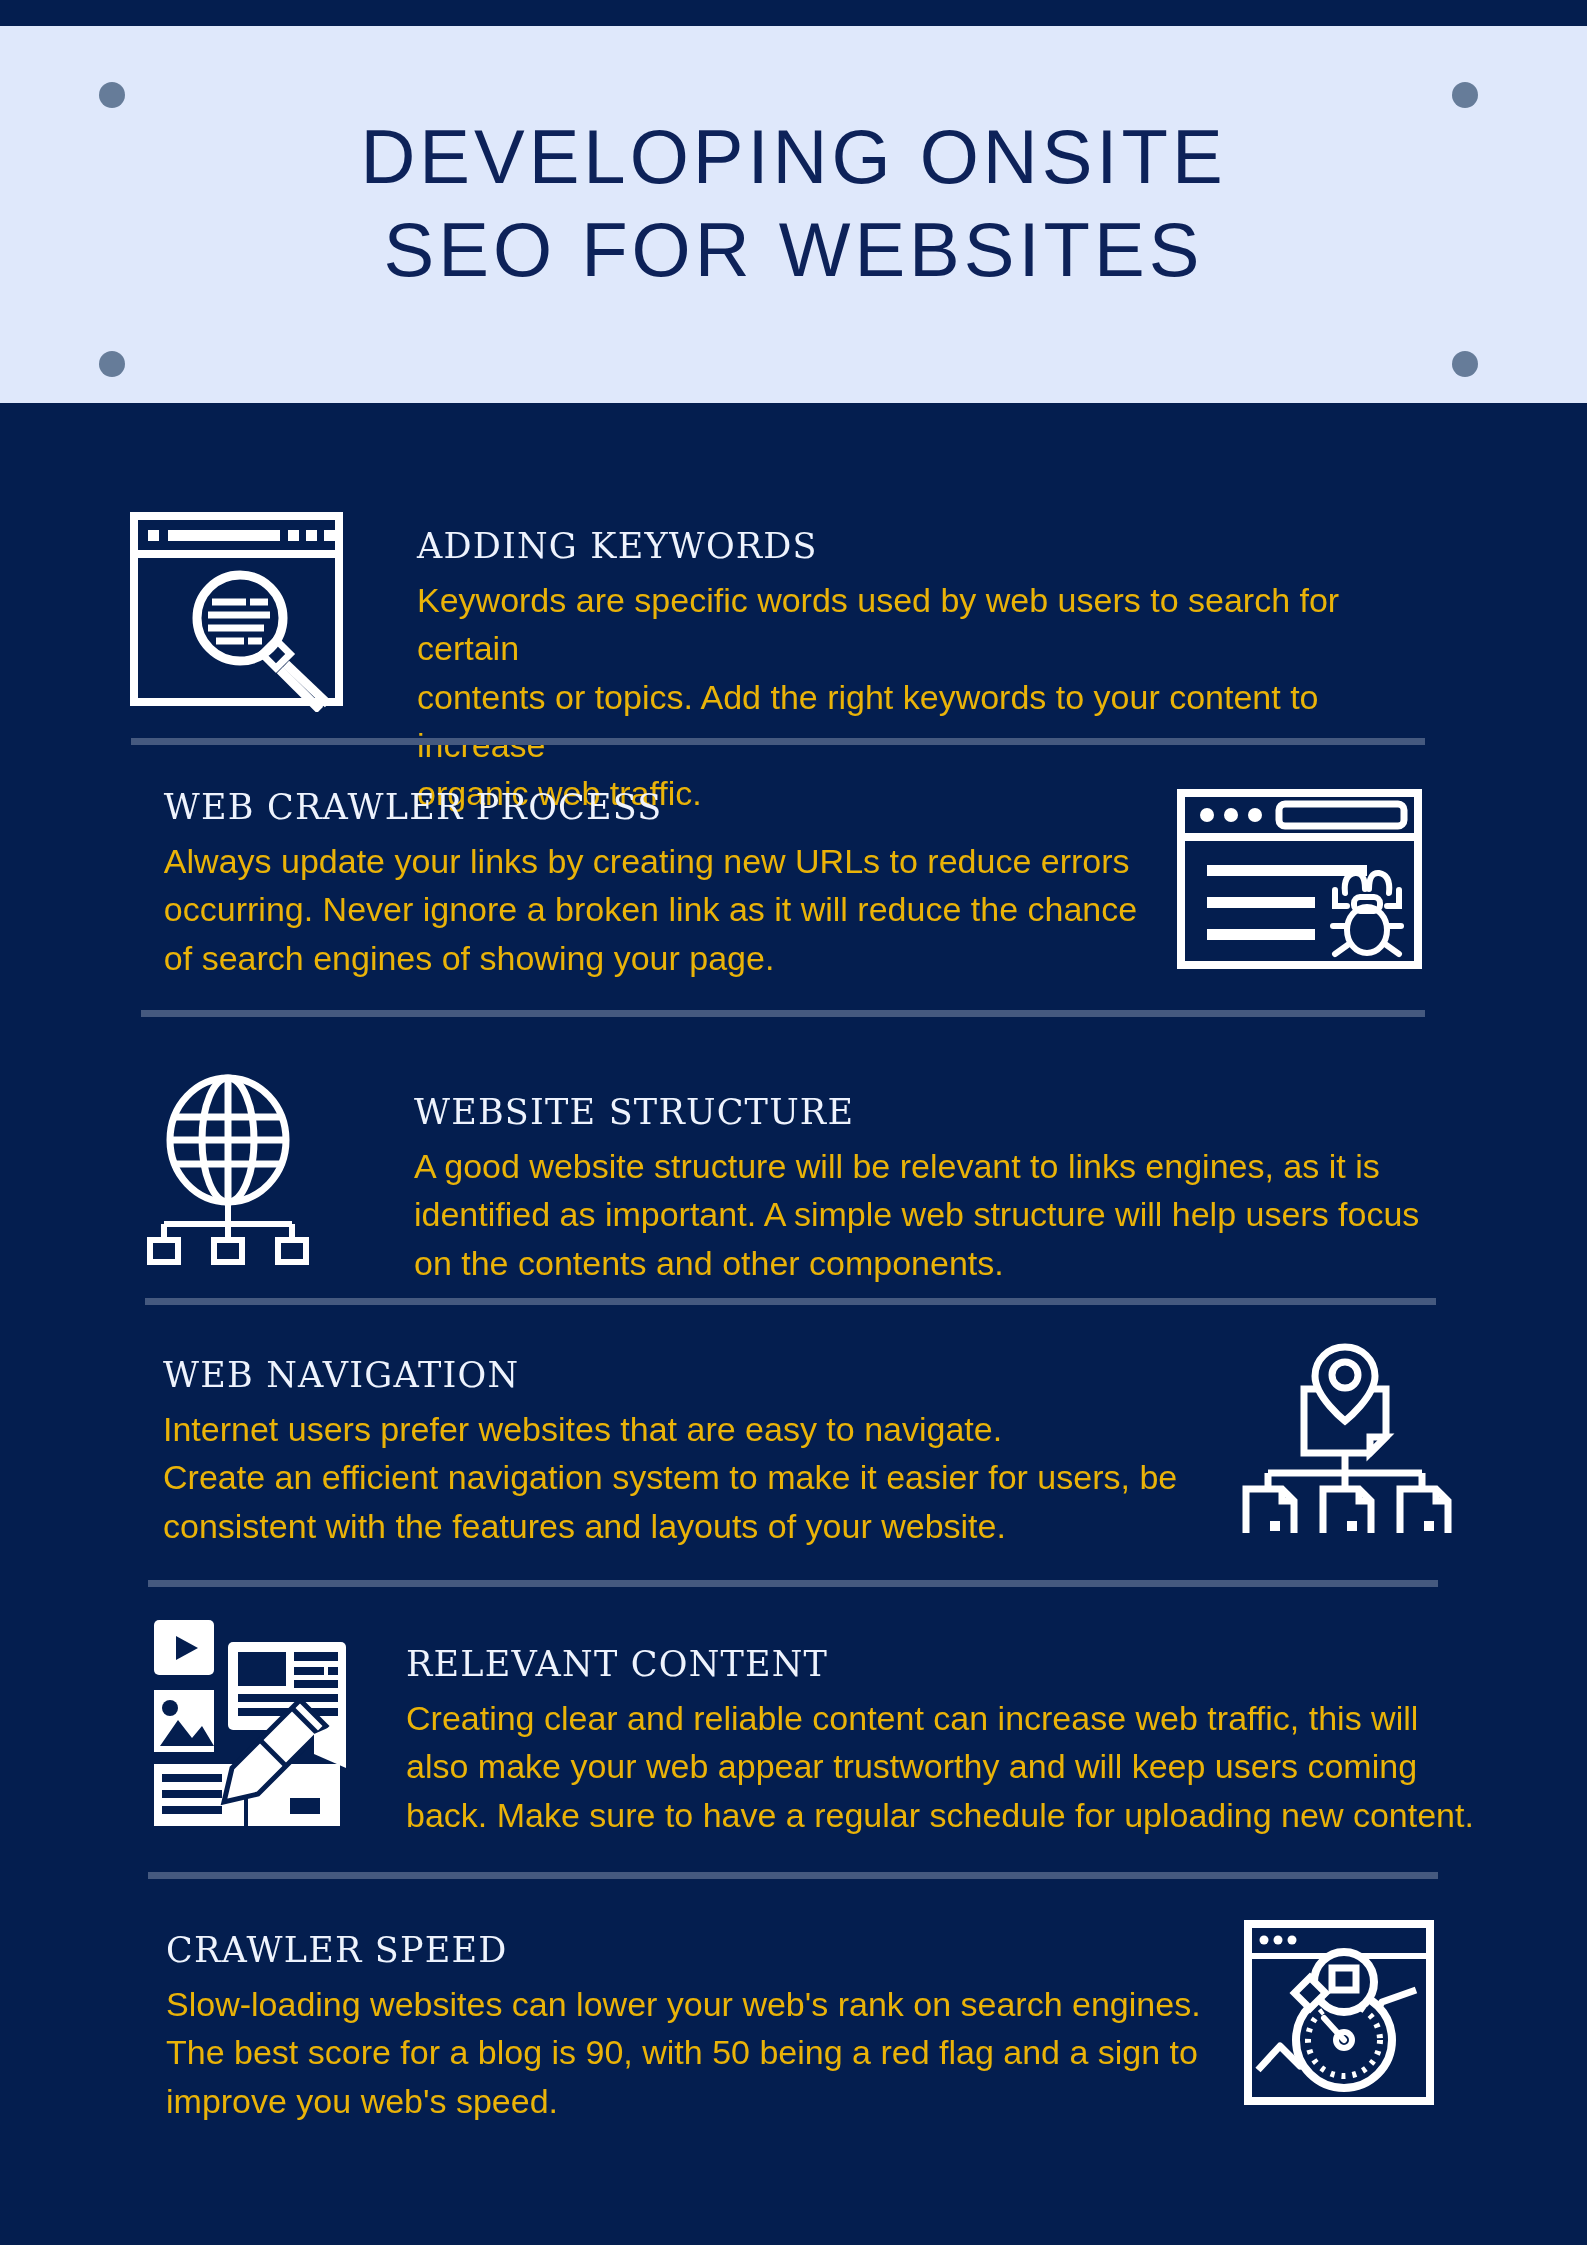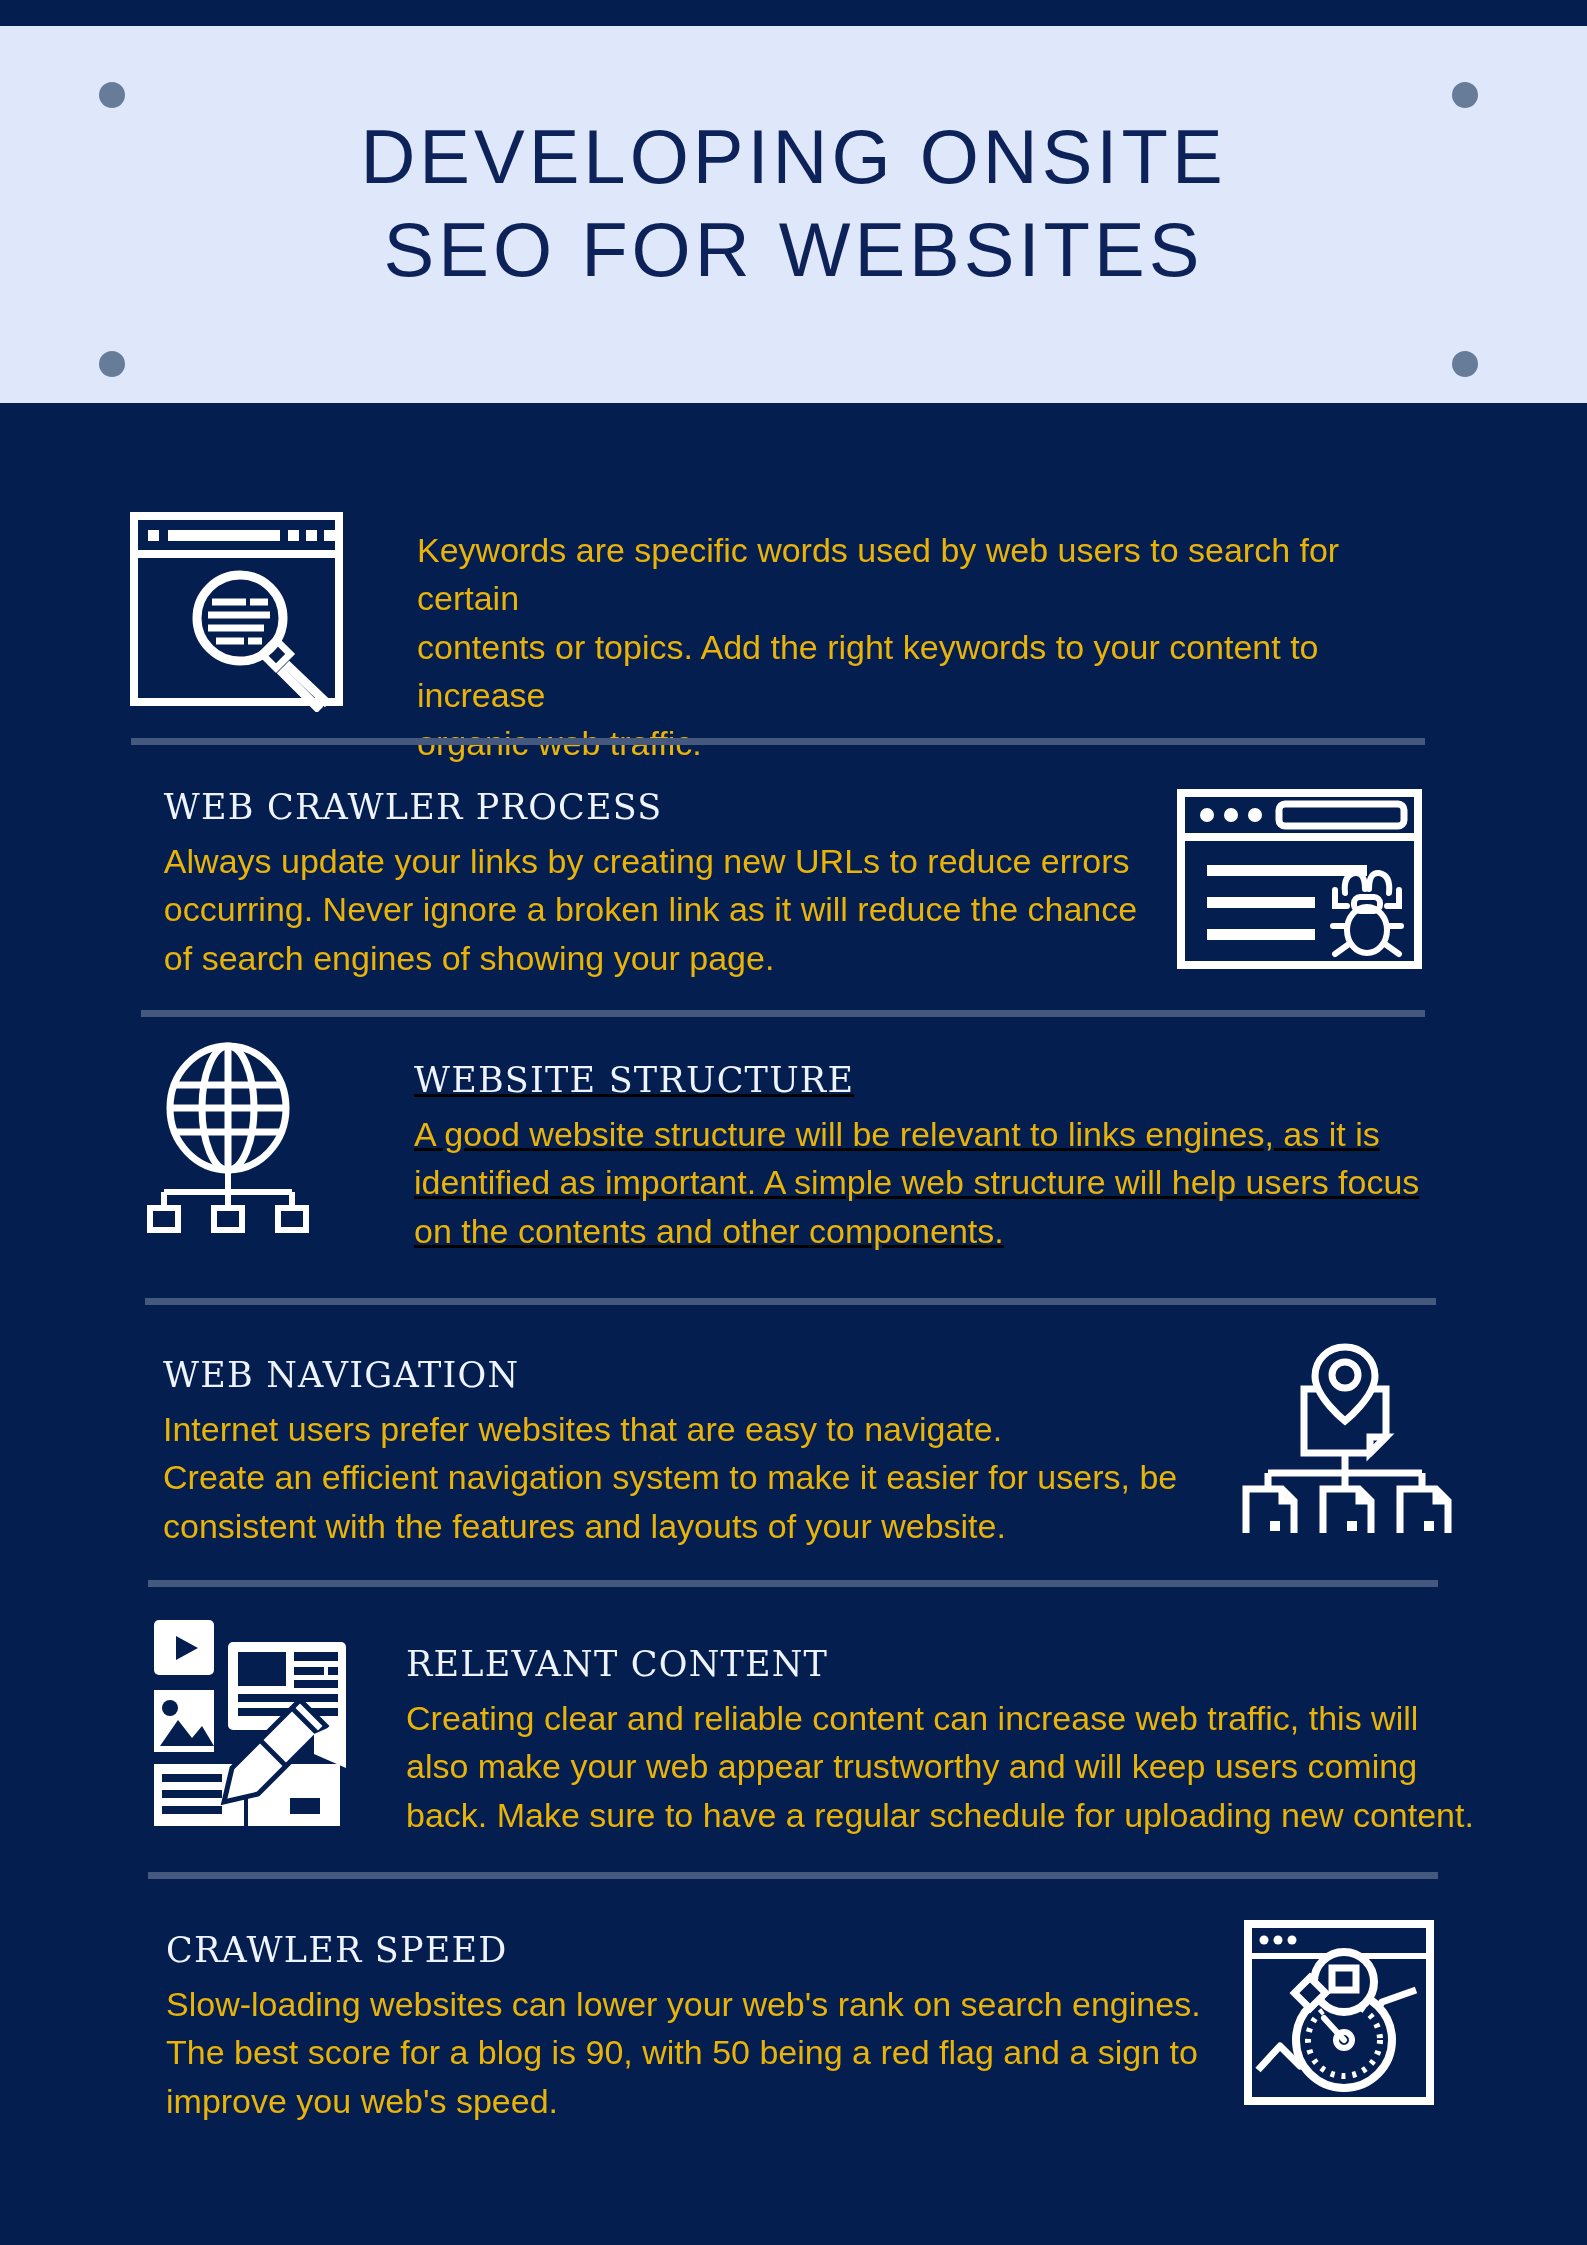--- a/index.html
+++ b/index.html
@@ -109,20 +109,21 @@
       <rect x="176" y="18" width="11" height="11" fill="#ffffff"></rect>
       <rect x="194" y="18" width="11" height="11" fill="#ffffff"></rect>
       <circle cx="110" cy="106" r="43" stroke="#ffffff" stroke-width="9"></circle>
       <path d="M82 90 h34 M120 90 h18 M78 103 h62 M78 116 h56 M86 129 h28 M118 129 h14" stroke="#ffffff" stroke-width="7"></path>
       <rect x="136" y="132" width="20" height="20" transform="rotate(45 146 142)" stroke="#ffffff" stroke-width="7"></rect>
       <line x1="156" y1="152" x2="198" y2="192" stroke="#ffffff" stroke-width="9"></line>
       <path d="M150 158 L190 198" stroke="#ffffff" stroke-width="9"></path>
     </svg>
   </div>
   <div class="sec-text" style="margin-left:52px; padding-top:14px;">
+    <h2 class="sec-title">ADDING KEYWORDS</h2>
     <p class="sec-body">Keywords are specific words used by web users to search for certain
 contents or topics. Add the right keywords to your content to increase
 organic web traffic.</p>
   </div>
 </div>
 
 <div class="divider" style="left:131px; top:738px; width:1294px;"></div>
 
 <div class="section" style="left:148px; top:785px; width:1290px; justify-content:center;">
   <div class="sec-text" style="padding-top:2px;">
@@ -153,21 +154,21 @@
         <path d="M210 137 h14"></path>
         <path d="M172 155 l-14 10"></path>
         <path d="M208 155 l14 10"></path>
       </g>
     </svg>
   </div>
 </div>
 
 <div class="divider" style="left:141px; top:1010px; width:1284px;"></div>
 
-<div class="section" style="left:142px; top:1040px; width:1320px;text-decoration:underline;">
+<div class="section" style="left:142px; top:1072px; width:1320px;">
   <div class="icon-box" style="width:200px;">
     <svg width="190" height="195" viewBox="0 0 190 195" fill="none" aria-hidden="true">
       <ellipse cx="86" cy="68" rx="58" ry="62" stroke="#ffffff" stroke-width="7"></ellipse>
       <ellipse cx="86" cy="68" rx="26" ry="62" stroke="#ffffff" stroke-width="7"></ellipse>
       <line x1="86" y1="6" x2="86" y2="130" stroke="#ffffff" stroke-width="7"></line>
       <line x1="30" y1="45" x2="142" y2="45" stroke="#ffffff" stroke-width="7"></line>
       <line x1="28" y1="68" x2="144" y2="68" stroke="#ffffff" stroke-width="7"></line>
       <line x1="30" y1="92" x2="142" y2="92" stroke="#ffffff" stroke-width="7"></line>
       <line x1="86" y1="130" x2="86" y2="152" stroke="#ffffff" stroke-width="6"></line>
       <path d="M22 152 h128" stroke="#ffffff" stroke-width="6"></path>

